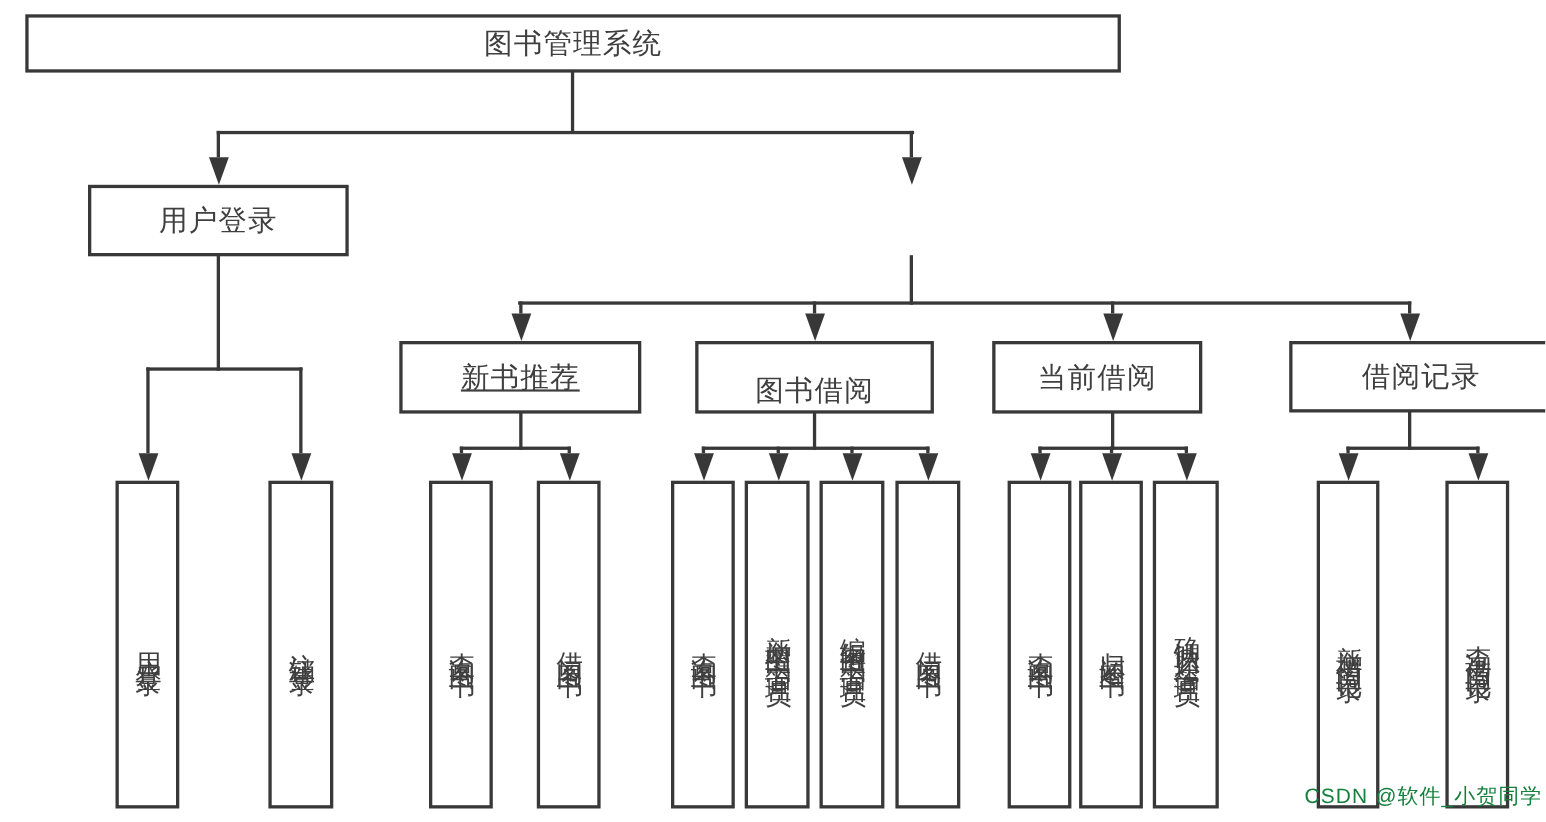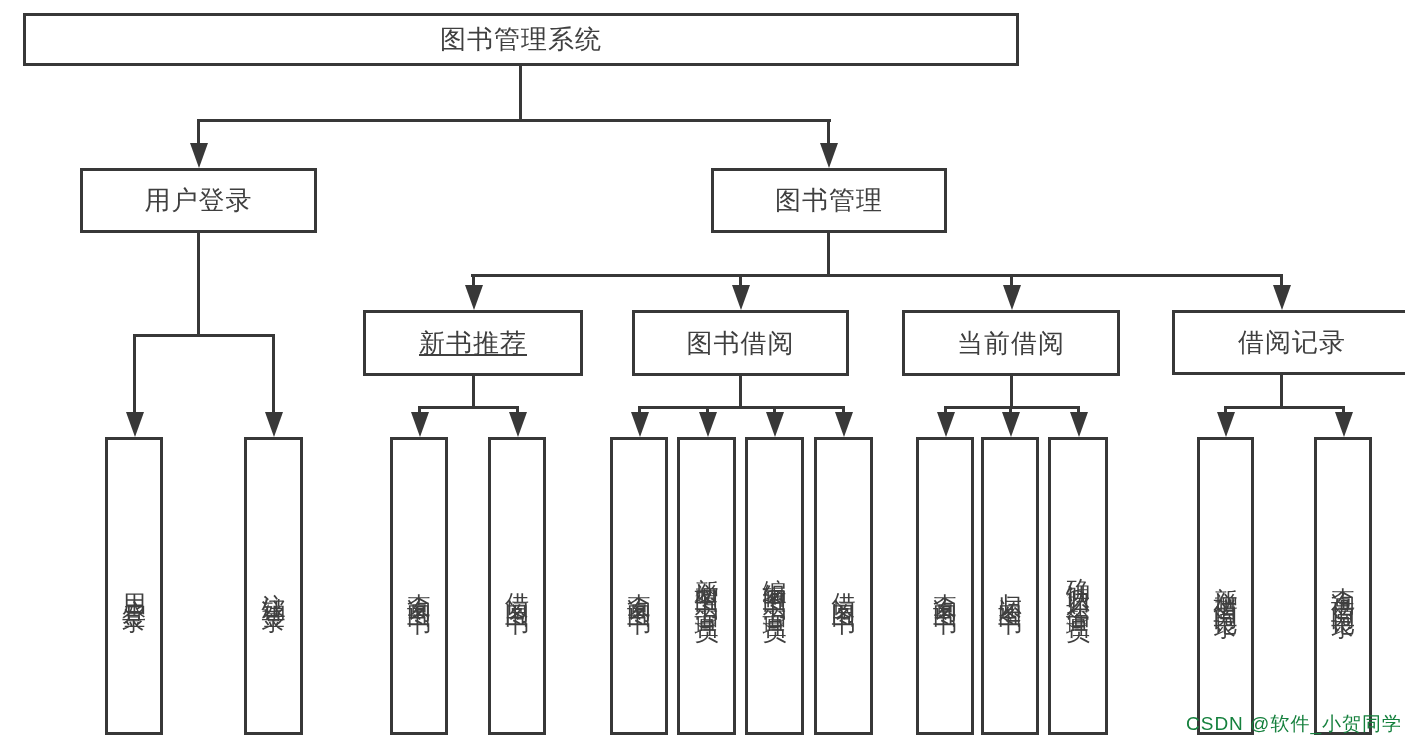--- a/index.html
+++ b/index.html
@@ -62,43 +62,40 @@
   </div>
 
   <div class="line" style="left:519px;top:64px;width:3px;height:57px;"></div>
   <div class="line" style="left:197px;top:119px;width:634px;height:3px;"></div>
   <div class="arrow" style="left:197px;top:119px;height:24px;"></div>
   <div class="arrow" style="left:827px;top:119px;height:24px;"></div>
 
   <div class="node hbox" style="left:80px;top:168px;width:237px;height:65px;">
     <span>用户登录</span>
   </div>
-  <div class="node hbox" style="left:711px;top:168px;width:236px;height:65px;">
-    <span>图书管理</span>
-  </div>
 
   <div class="line" style="left:197px;top:232px;width:3px;height:105px;"></div>
   <div class="line" style="left:133px;top:334px;width:142px;height:3px;"></div>
   <div class="arrow" style="left:133px;top:334px;height:78px;"></div>
   <div class="arrow" style="left:272px;top:334px;height:78px;"></div>
 
   <div class="line" style="left:827px;top:232px;width:3px;height:45px;"></div>
   <div class="line" style="left:471px;top:274px;width:812px;height:3px;"></div>
   <div class="arrow" style="left:472px;top:274px;height:11px;"></div>
   <div class="arrow" style="left:739px;top:274px;height:11px;"></div>
   <div class="arrow" style="left:1010px;top:274px;height:11px;"></div>
   <div class="arrow" style="left:1280px;top:274px;height:11px;"></div>
 
   <div class="node hbox" style="left:363px;top:310px;width:220px;height:66px;text-decoration:underline;">
     <span>新书推荐</span>
   </div>
-  <div class="node hbox" style="left:632px;top:310px;width:217px;height:66px;">
+  <div class="node hbox" style="left:632px;top:310px;width:217px;height:66px;align-items:flex-end;">
     <span>图书借阅</span>
   </div>
-  <div class="node hbox" style="left:902px;top:310px;width:218px;height:66px;">
+  <div class="node hbox" style="left:902px;top:310px;width:191px;height:66px;">
     <span>当前借阅</span>
   </div>
   <div class="node hbox" style="left:1172px;top:310px;width:240px;height:65px;">
     <span>借阅记录</span>
   </div>
 
   <div class="line" style="left:472px;top:375px;width:3px;height:34px;"></div>
   <div class="line" style="left:418px;top:406px;width:101px;height:3px;"></div>
   <div class="arrow" style="left:418px;top:406px;height:6px;"></div>
   <div class="arrow" style="left:516px;top:406px;height:6px;"></div>

